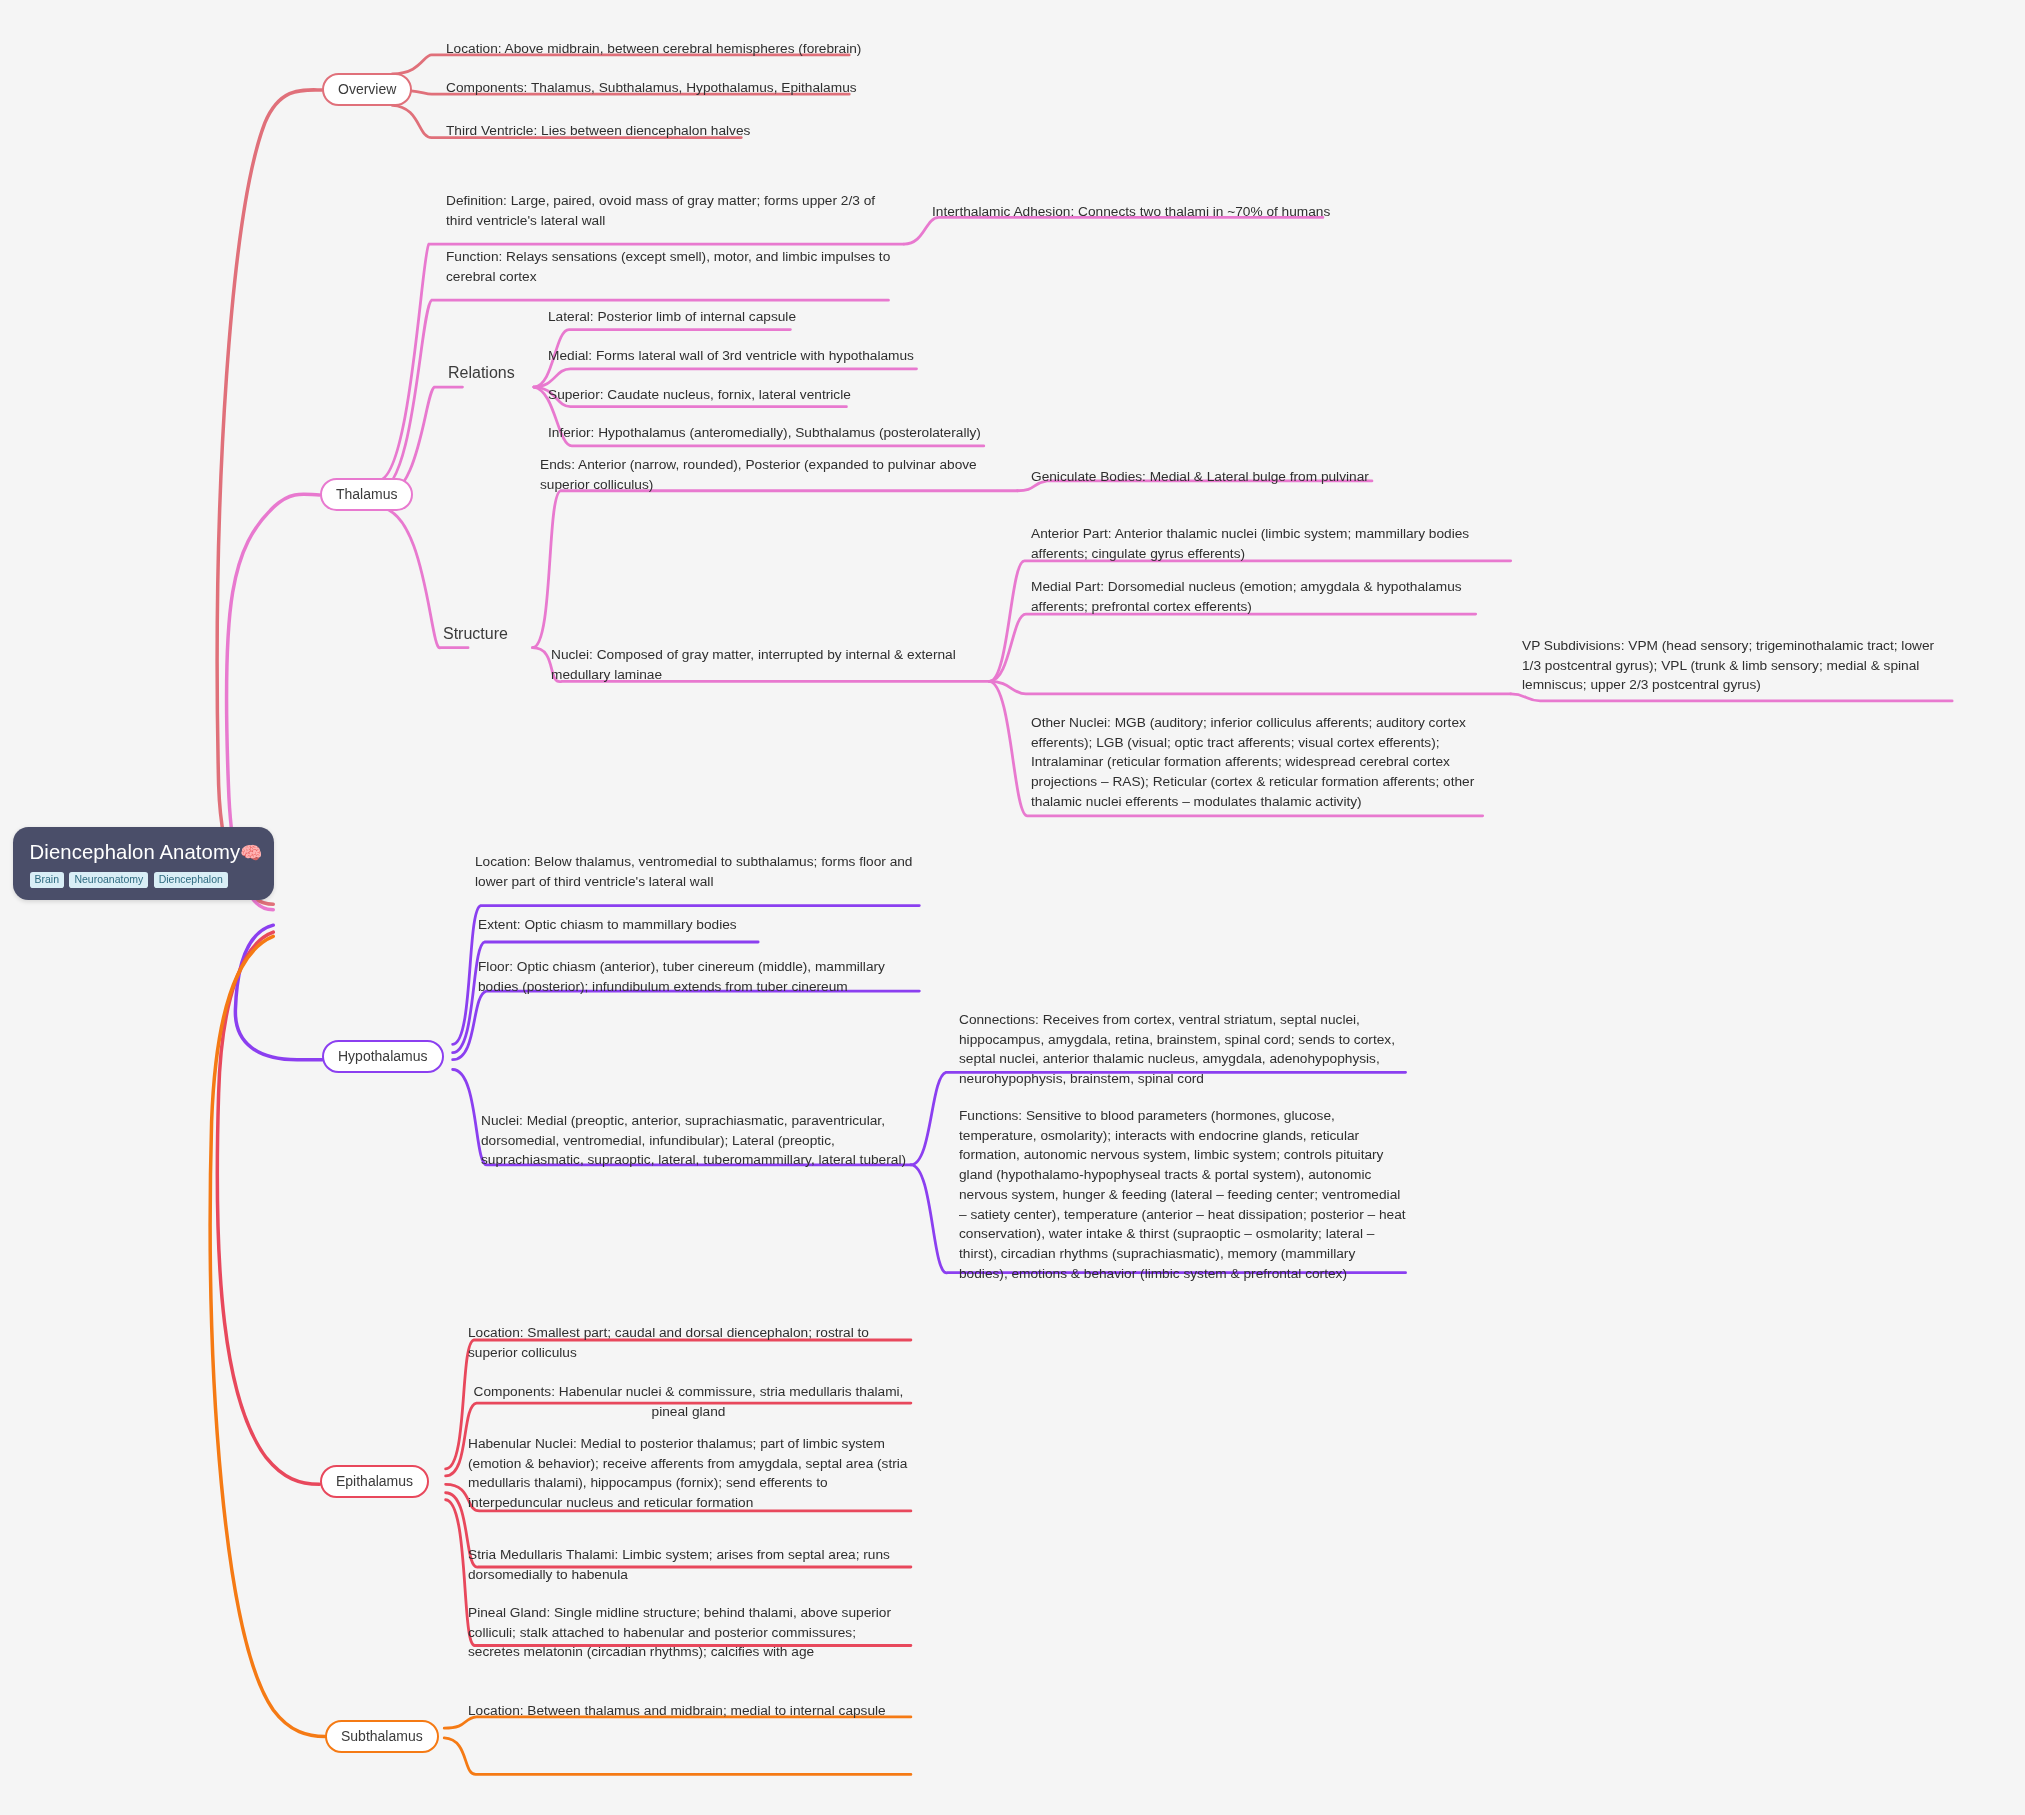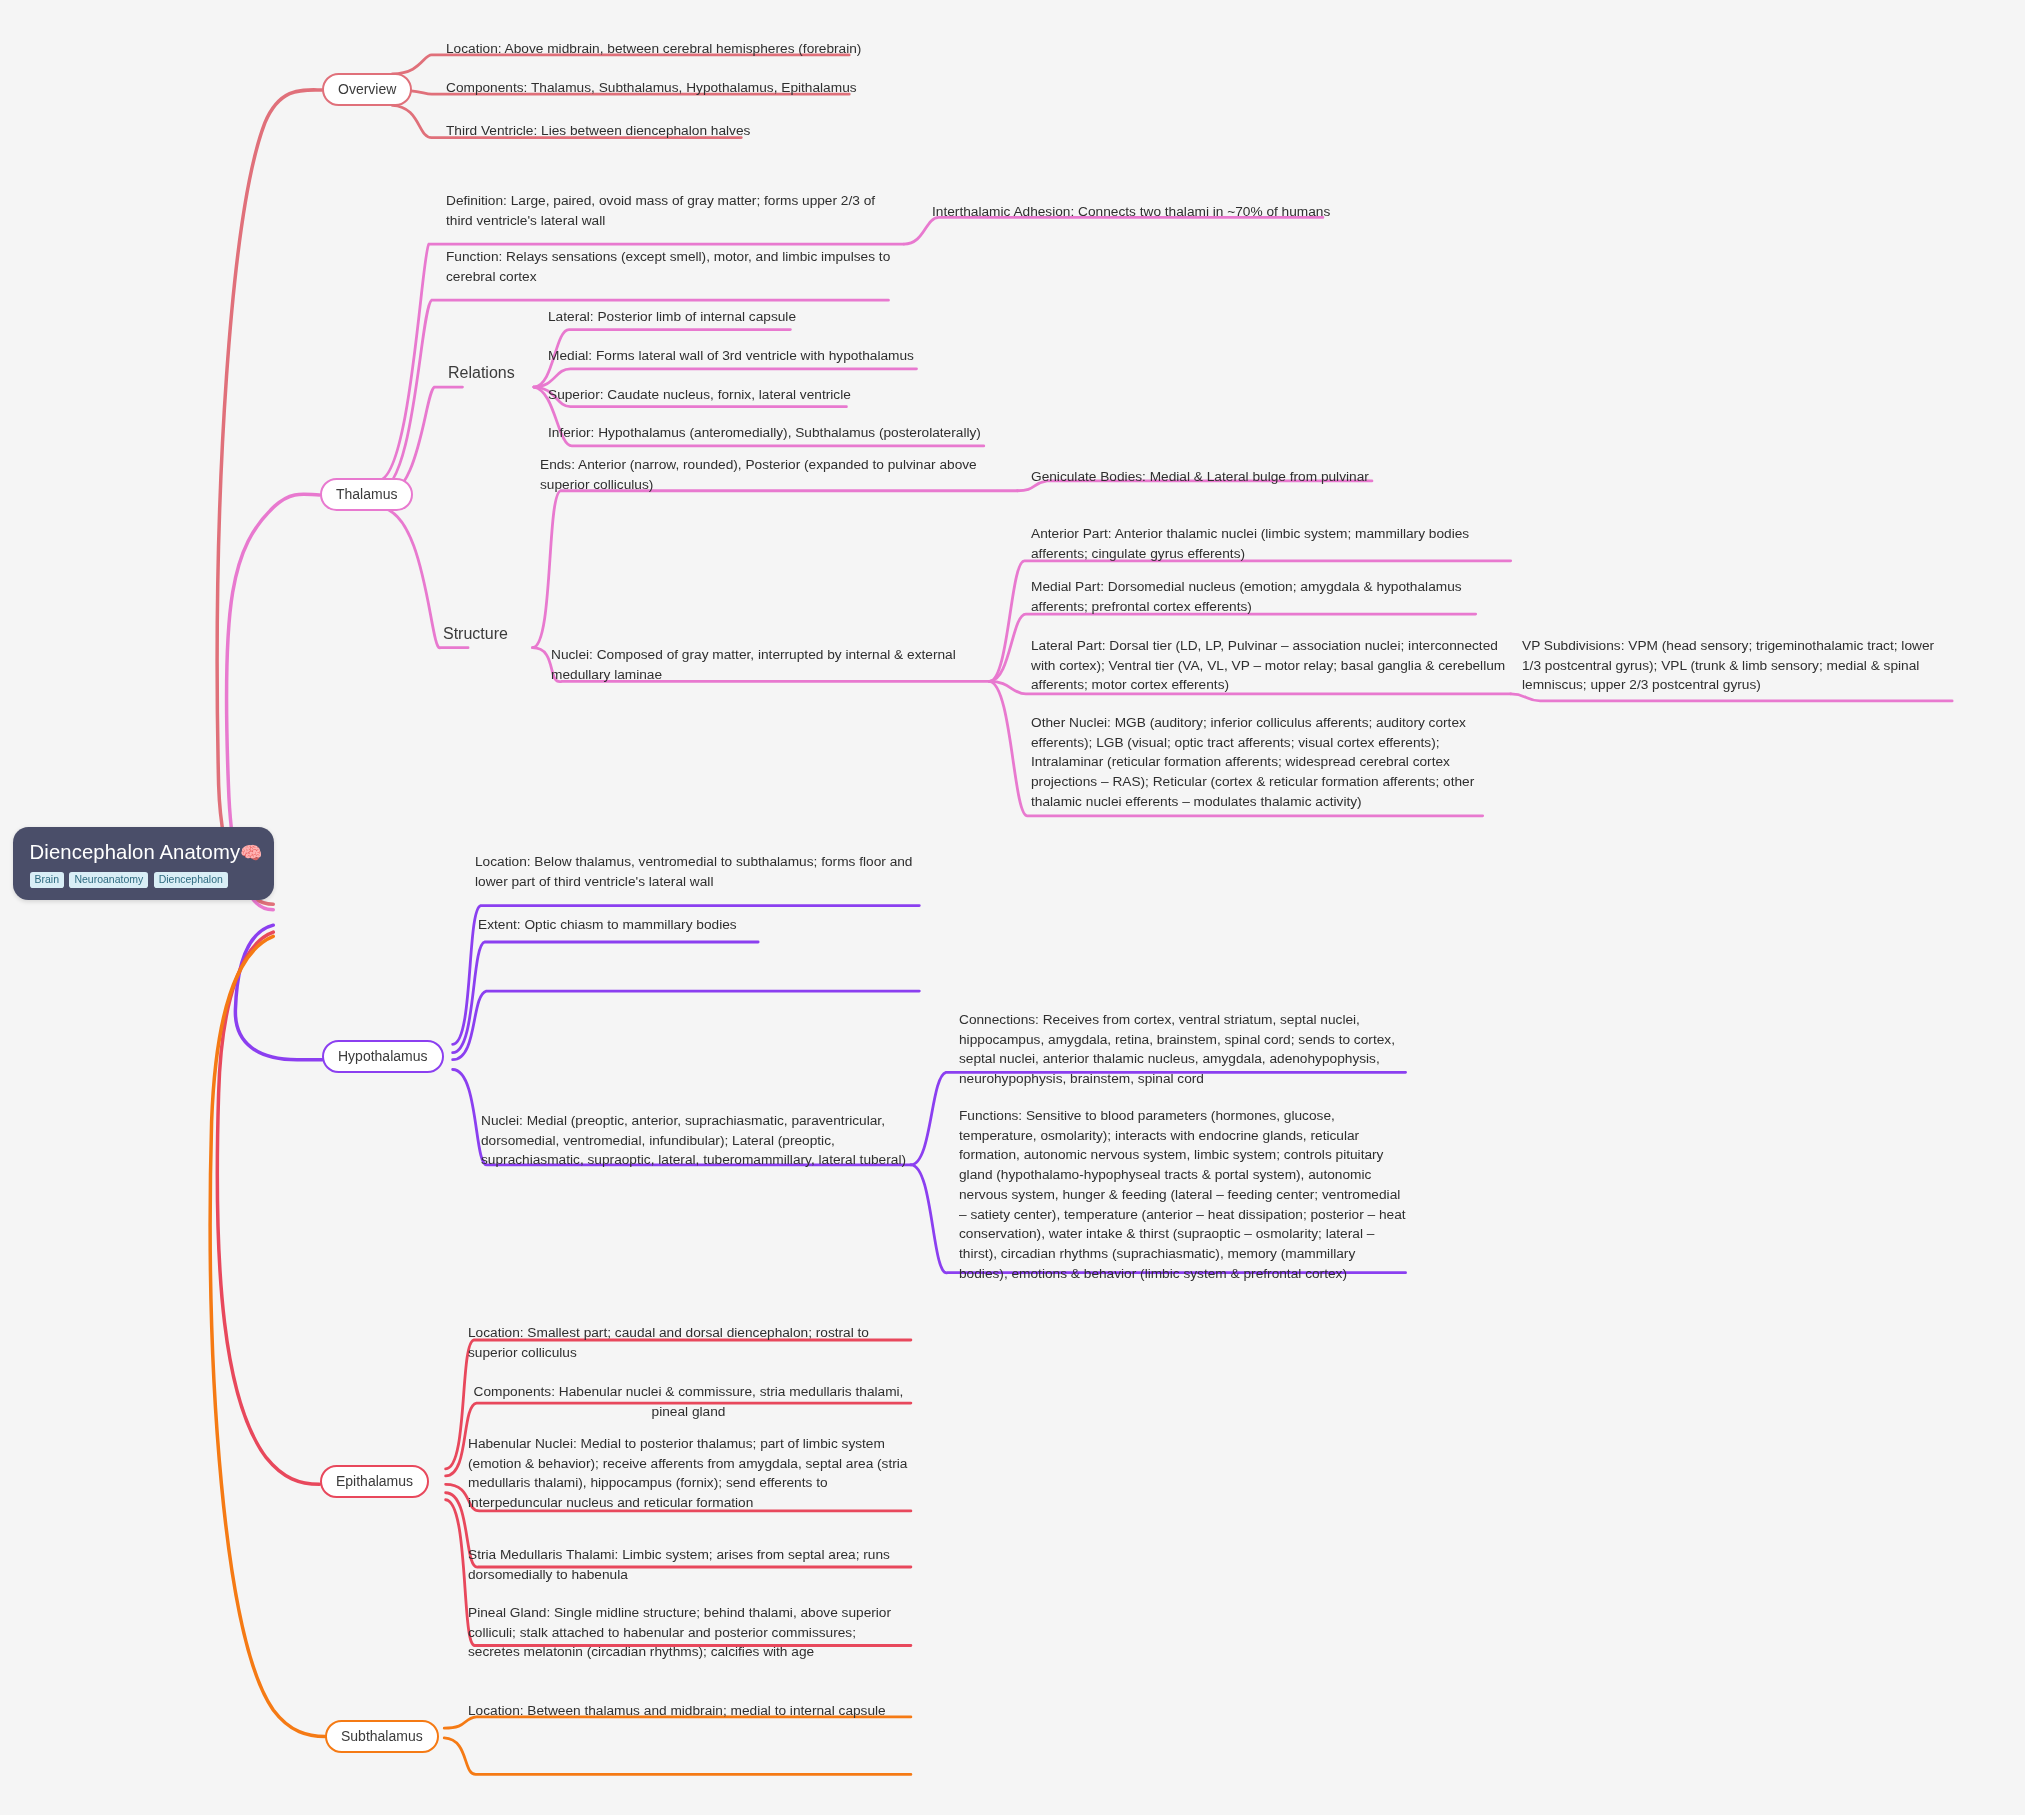--- a/index.html
+++ b/index.html
@@ -221,39 +221,39 @@
   <div class="leaf" style="left:551px; top:645px; width:420px;">
     <span>Nuclei: Composed of gray matter, interrupted by internal &amp; external medullary laminae</span>
   </div>
 
   <div class="leaf" style="left:1031px; top:524px; width:477px;">
     <span>Anterior Part: Anterior thalamic nuclei (limbic system; mammillary bodies afferents; cingulate gyrus efferents)</span>
   </div>
   <div class="leaf" style="left:1031px; top:577px; width:462px;">
     <span>Medial Part: Dorsomedial nucleus (emotion; amygdala &amp; hypothalamus afferents; prefrontal cortex efferents)</span>
   </div>
-  <div class="leaf" style="left:1031px; top:636px; width:477px;">
-    <span>Lateral Part: Dorsal tier (LD, LP, Pulvinar – association nuclei; interconnected with cortex); Ventral tier (VA, VL, VP – motor relay; basal ganglia &amp; cerebellum afferents; motor cortex efferents)</span>
-  </div>
   <div class="leaf" style="left:1522px; top:636px; width:433px;">
     <span>VP Subdivisions: VPM (head sensory; trigeminothalamic tract; lower 1/3 postcentral gyrus); VPL (trunk &amp; limb sensory; medial &amp; spinal lemniscus; upper 2/3 postcentral gyrus)</span>
   </div>
   <div class="leaf" style="left:1031px; top:713px; width:477px;">
     <span>Other Nuclei: MGB (auditory; inferior colliculus afferents; auditory cortex efferents); LGB (visual; optic tract afferents; visual cortex efferents); Intralaminar (reticular formation afferents; widespread cerebral cortex projections – RAS); Reticular (cortex &amp; reticular formation afferents; other thalamic nuclei efferents – modulates thalamic activity)</span>
   </div>
 
   <div class="pill" style="left:322px; top:1040px; border-color:#8b3ff0;">
     <span>Hypothalamus</span>
   </div>
   <div class="leaf" style="left:475px; top:852px; width:441px;">
     <span>Location: Below thalamus, ventromedial to subthalamus; forms floor and lower part of third ventricle's lateral wall</span>
   </div>
   <div class="leaf" style="left:478px; top:915px; width:336px;">
     <span>Extent: Optic chiasm to mammillary bodies</span>
   </div>
+  <div class="leaf" style="left:478px; top:957px; width:427px;">
+    <span>Floor: Optic chiasm (anterior), tuber cinereum (middle), mammillary bodies (posterior); infundibulum extends from tuber cinereum</span>
+  </div>
   <div class="leaf" style="left:481px; top:1111px; width:430px;">
     <span>Nuclei: Medial (preoptic, anterior, suprachiasmatic, paraventricular, dorsomedial, ventromedial, infundibular); Lateral (preoptic, suprachiasmatic, supraoptic, lateral, tuberomammillary, lateral tuberal)</span>
   </div>
   <div class="leaf" style="left:959px; top:1010px; width:448px;">
     <span>Connections: Receives from cortex, ventral striatum, septal nuclei, hippocampus, amygdala, retina, brainstem, spinal cord; sends to cortex, septal nuclei, anterior thalamic nucleus, amygdala, adenohypophysis, neurohypophysis, brainstem, spinal cord</span>
   </div>
   <div class="leaf" style="left:959px; top:1106px; width:448px;">
     <span>Functions: Sensitive to blood parameters (hormones, glucose, temperature, osmolarity); interacts with endocrine glands, reticular formation, autonomic nervous system, limbic system; controls pituitary gland (hypothalamo-hypophyseal tracts &amp; portal system), autonomic nervous system, hunger &amp; feeding (lateral – feeding center; ventromedial – satiety center), temperature (anterior – heat dissipation; posterior – heat conservation), water intake &amp; thirst (supraoptic – osmolarity; lateral – thirst), circadian rhythms (suprachiasmatic), memory (mammillary bodies), emotions &amp; behavior (limbic system &amp; prefrontal cortex)</span>
   </div>
 

